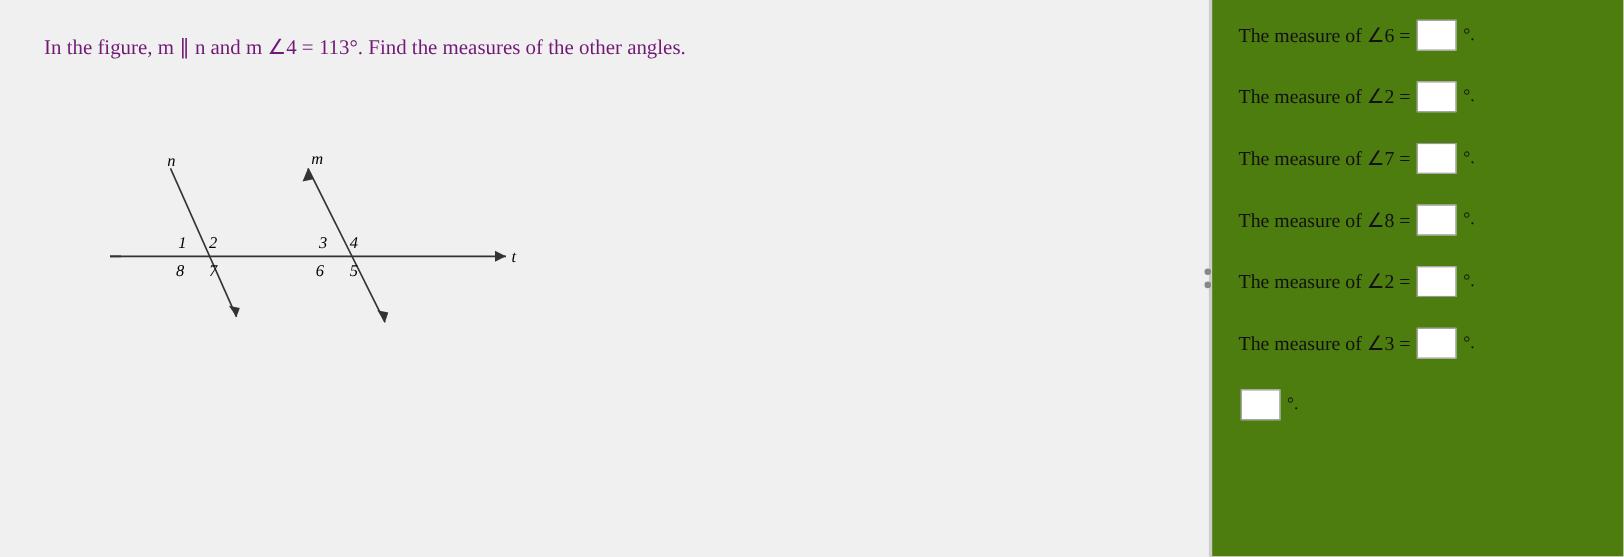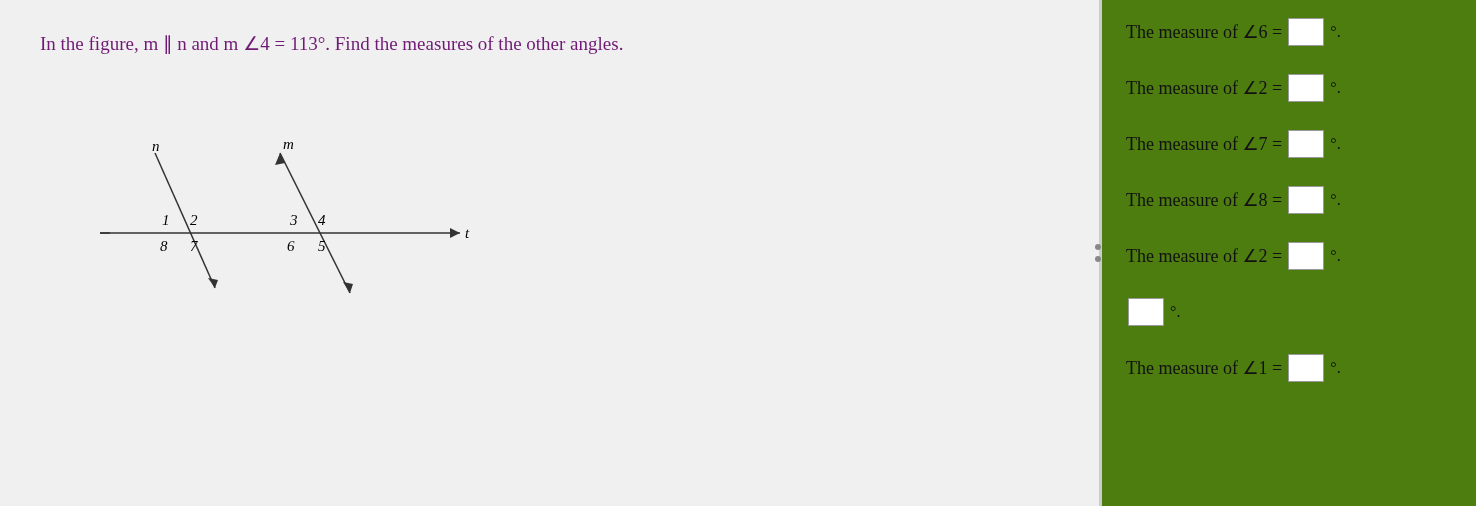--- a/index.html
+++ b/index.html
@@ -173,23 +173,23 @@
     <span class="degree-symbol">°.</span>
   </div>
 
   <div class="measure-row">
     <span>The measure of ∠2 =</span>
     <input type="text" value="" style="">
     <span class="degree-symbol">°.</span>
   </div>
 
   <div class="measure-row">
+    <span>The measure of ∠3 =</span>
     <input type="text" value="" style="">
     <span class="degree-symbol">°.</span>
   </div>
 
   <div class="measure-row">
-    <span>The measure of ∠1 =</span>
     <input type="text" value="" style="">
     <span class="degree-symbol">°.</span>
   </div>
 
 </div>
 
 </body></html>

